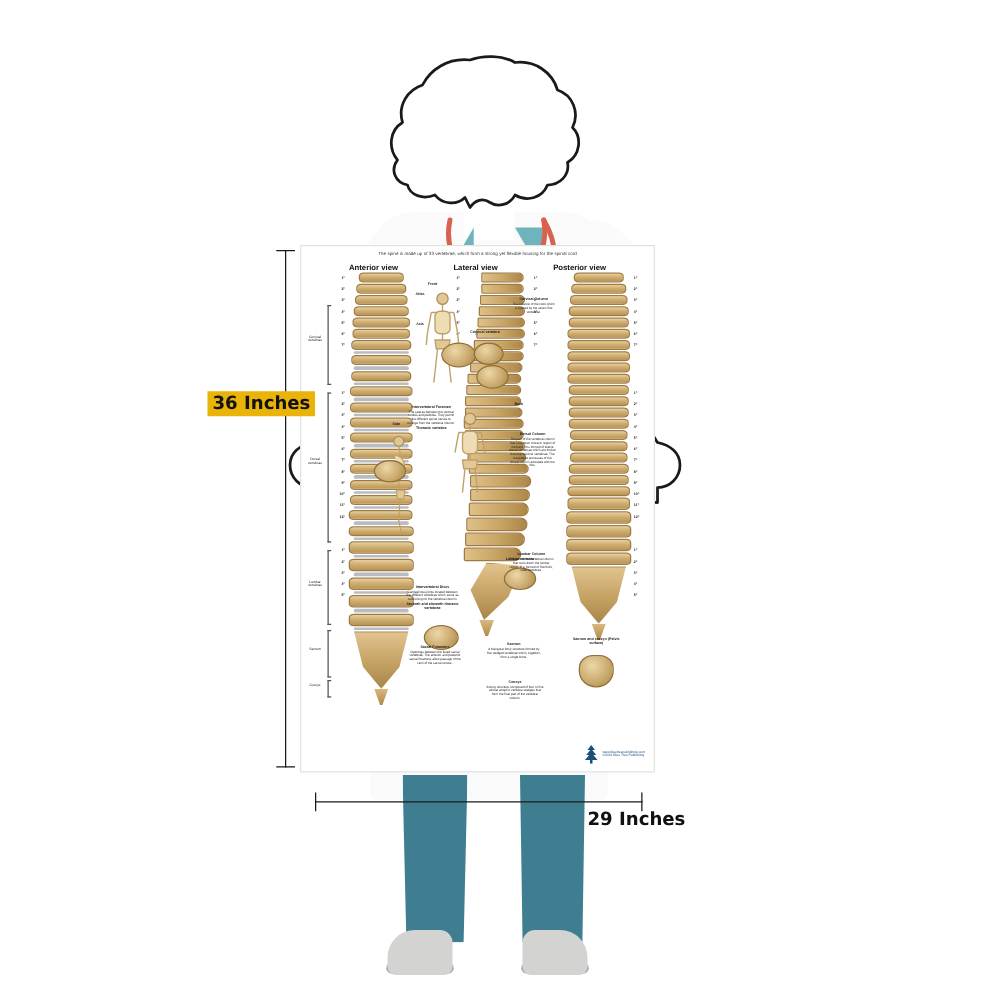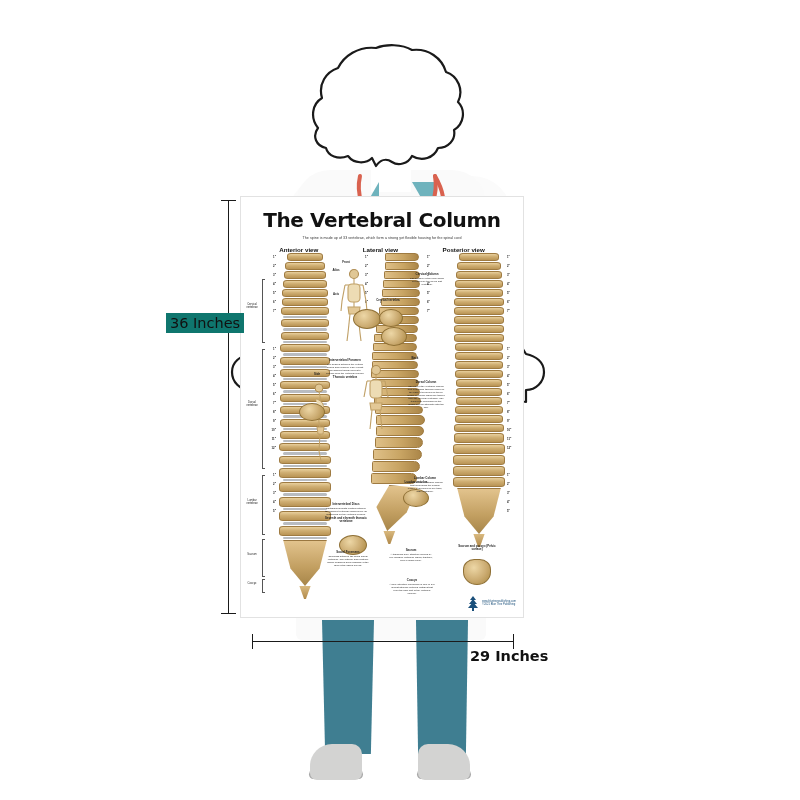--- a/index.html
+++ b/index.html
@@ -300,23 +300,23 @@
     left: 221px;
     width: 15px; height: 1px;
     background: #1a1a1a;
   }
   .dim-v-cap-top { top: 200px; }
   .dim-v-cap-bot { top: 613px; }
   .dim-v-label {
     position: absolute;
     left: 166px; top: 313px;
     font-size: 14.5px;
-    font-weight: normal;
+    font-weight: bold;
     color: #111111;
-    background: #0f766e;
+    background: #eab308;
     padding: 2px 4px;
     font-family: "DejaVu Sans", sans-serif;
   }
 
   .dim-h {
     position: absolute;
     left: 252px; top: 641px;
     width: 262px; height: 1px;
     background: #1a1a1a;
   }
@@ -392,21 +392,20 @@
     <div class="pant pant-l"></div>
     <div class="pant pant-r"></div>
     <div class="sole-l shoe-sole"></div>
     <div class="sole-r shoe-sole"></div>
     <div class="shoe shoe-l"></div>
     <div class="shoe shoe-r"></div>
   </div>
 
   <div class="poster">
 
-    <div class="poster-title">The Vertebral Column</div>
     <div class="poster-sub">The spine is made up of 33 vertebrae, which form a strong yet flexible housing for the spinal cord</div>
 
     <div class="view-head-row">
       <div class="view-head">Anterior view</div>
       <div class="view-head">Lateral view</div>
       <div class="view-head">Posterior view</div>
     </div>
 
     <div class="spine-area">
 

